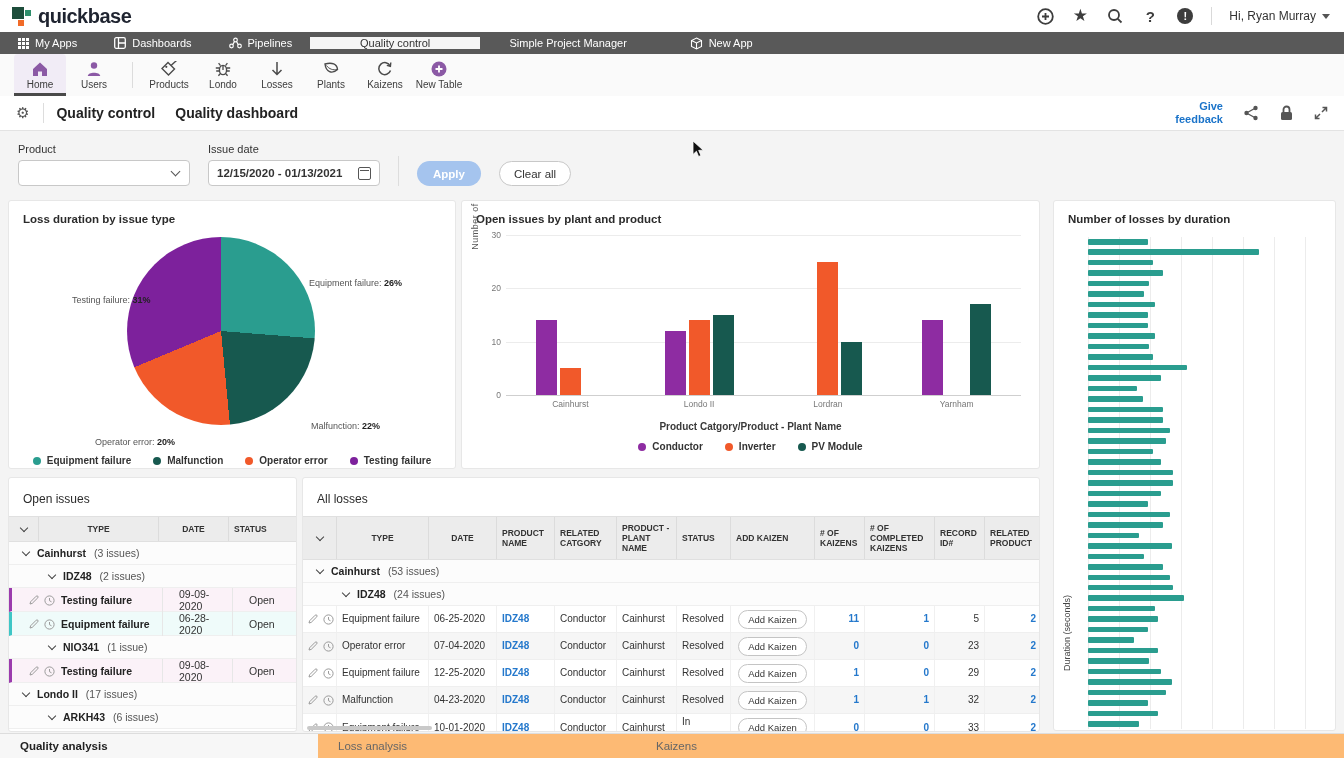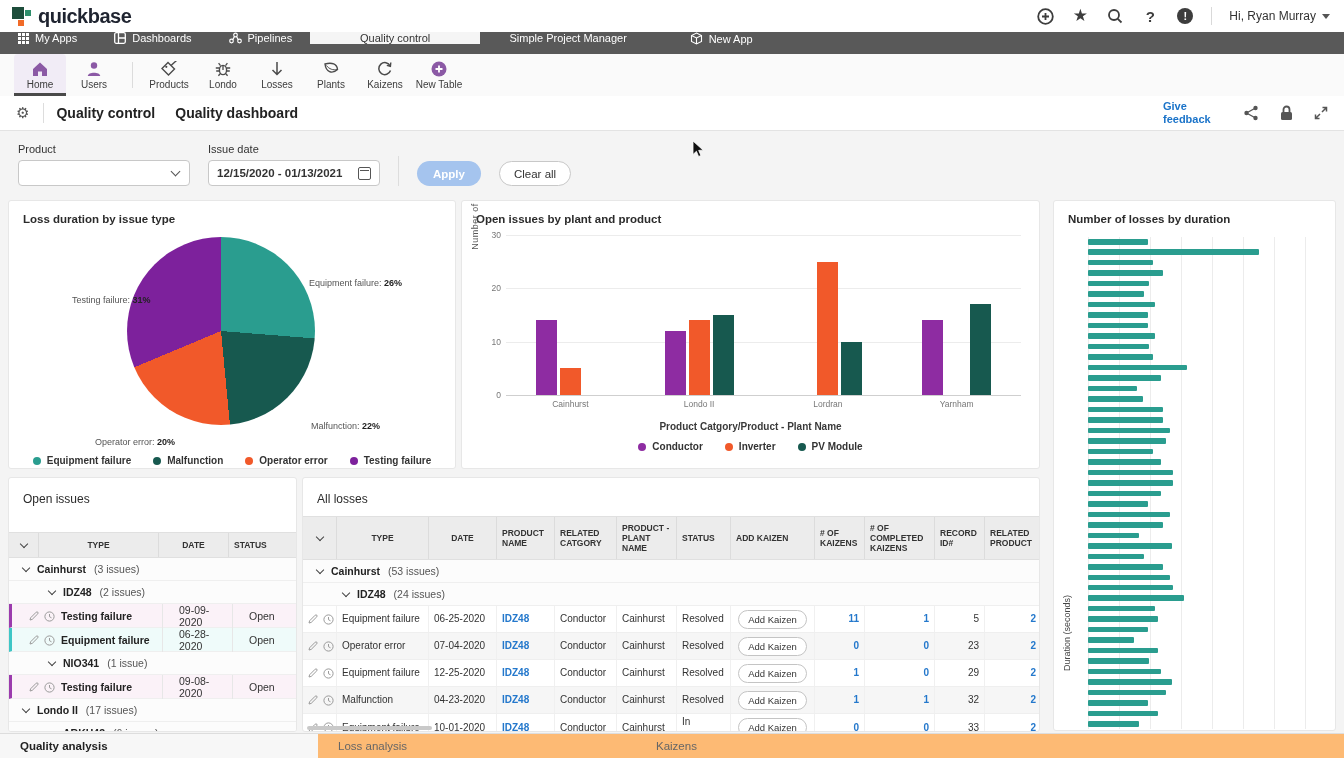--- a/index.html
+++ b/index.html
@@ -21,21 +21,21 @@
   .header-right { display:flex; align-items:center; gap:17px; }
   .hicon { color:#3d3d3d; display:flex; align-items:center; justify-content:center; width:18px; height:18px; cursor:pointer; }
   .star-glyph { font-size:17px; line-height:18px; }
   .q-glyph { font-size:15px; font-weight:bold; }
   .alert-circle { width:16px; height:16px; border-radius:50%; background:#3d3d3d; color:#fff; font-size:11px; font-weight:bold; display:flex; align-items:center; justify-content:center; }
   .header-divider { width:1px; height:18px; background:#d9d9d9; }
   .greeting { font-size:12px; color:#333; display:flex; align-items:center; gap:6px; }
   .caret-down { width:0; height:0; border-left:4px solid transparent; border-right:4px solid transparent; border-top:5px solid #555; }
 
   
-  .tab-strip { position:absolute; left:0; top:32px; width:1344px; height:22px; background:#595959; display:flex; align-items:flex-start; }
+  .tab-strip { position:absolute; left:0; top:32px; width:1344px; height:22px; background:#595959; display:flex; align-items:center; }
   .strip-item { color:#fff; font-size:11px; display:flex; align-items:center; justify-content:center; gap:6px; padding:0 18px; cursor:pointer; }
   .strip-sep { width:1px; background:#7a7a7a; margin:4px 0; }
   .strip-tab { font-size:11px; display:flex; align-items:center; justify-content:center; gap:6px; cursor:pointer; color:#fff; }
   .strip-tab.active { background:#f5f5f5; color:#333; }
   .grid-icon-dots { display:grid; grid-template-columns:repeat(3,3px); grid-template-rows:repeat(3,3px); gap:1px; }
   .grid-icon-dots span { background:#fff; width:3px; height:3px; }
 
   
   .app-toolbar { position:absolute; left:0; top:54px; width:1344px; height:42px; background:#fafafa; display:flex; align-items:stretch; padding-left:14px; }
   .nav-item { width:52px; display:flex; flex-direction:column; align-items:center; justify-content:center; gap:2px; cursor:pointer; position:relative; margin-right:2px; }
@@ -44,21 +44,21 @@
   .nav-item.active::after { content:""; position:absolute; left:0; right:0; bottom:0; height:3px; background:#4a4a4a; }
   .nav-sep { width:1px; background:#dcdcdc; margin:8px 10px; }
 
   
   .page-header { position:absolute; left:0; top:96px; width:1344px; height:35px; background:#fff; border-bottom:1px solid #e3e3e3; display:flex; align-items:center; padding:0 16px; }
   .gear-glyph { font-size:15px; color:#555; cursor:pointer; }
   .ph-divider { width:1px; height:20px; background:#ddd; margin:0 12px 0 14px; }
   .ph-app-name, .ph-dash-name { font-size:14px; font-weight:bold; color:#222; }
   .ph-dash-name { margin-left:20px; }
   .ph-right { margin-left:auto; display:flex; align-items:center; gap:20px; }
-  .give-feedback { color:#1a73c9; font-size:11px; font-weight:bold; text-align:left; line-height:1.2; width:60px; cursor:pointer; }
+  .give-feedback { color:#1a73c9; font-size:11px; font-weight:bold; text-align:right; line-height:1.2; width:60px; cursor:pointer; }
 
   
   .filters { position:absolute; left:18px; top:143px; display:flex; align-items:flex-end; gap:18px; }
   .filter-group { display:flex; flex-direction:column; gap:5px; }
   .filter-label { font-size:11px; color:#333; }
   .product-select { width:172px; height:26px; background:#fff; border:1px solid #c8c8c8; border-radius:4px; display:flex; align-items:center; justify-content:flex-end; padding:0 10px; cursor:pointer; }
   .chev { width:7px; height:7px; border-right:1.5px solid #555; border-bottom:1.5px solid #555; transform:rotate(45deg); margin-top:-3px; }
   .date-box { width:172px; height:26px; background:#fff; border:1px solid #c8c8c8; border-radius:4px; display:flex; align-items:center; justify-content:space-between; padding:0 8px; cursor:text; }
   .date-value { font-size:11.5px; font-weight:bold; color:#333; }
   .cal-icon { width:13px; height:13px; border:1.5px solid #555; border-radius:2px; position:relative; cursor:pointer; }
@@ -517,21 +517,21 @@
         <div class="hbar" style="width: 35.28%; background: rgb(42, 157, 143);"></div>
         <div class="hbar" style="width: 33.12%; background: rgb(42, 157, 143);"></div>
         <div class="hbar" style="width: 25.2%; background: rgb(42, 157, 143);"></div>
         <div class="hbar" style="width: 29.52%; background: rgb(42, 157, 143);"></div>
         <div class="hbar" style="width: 21.6%; background: rgb(42, 157, 143);"></div>
       </div>
   </div>
 </div>
 
 <div class="panel" id="open-issues-panel">
-  <div class="panel-title plain" style="padding-bottom:26px;">Open issues</div>
+  <div class="panel-title plain" style="padding-bottom:10px;">Open issues</div>
   <div class="tbl-header" style="grid-template-columns:30px 120px 70px 1fr; height:26px;">
     <div class="hc">
         <span class="chev-sm"></span>
       </div>
     <div class="hc">TYPE</div>
     <div class="hc">DATE</div>
     <div>STATUS</div>
   </div>
   <div id="open-issues-body">
       <div class="group-row">

